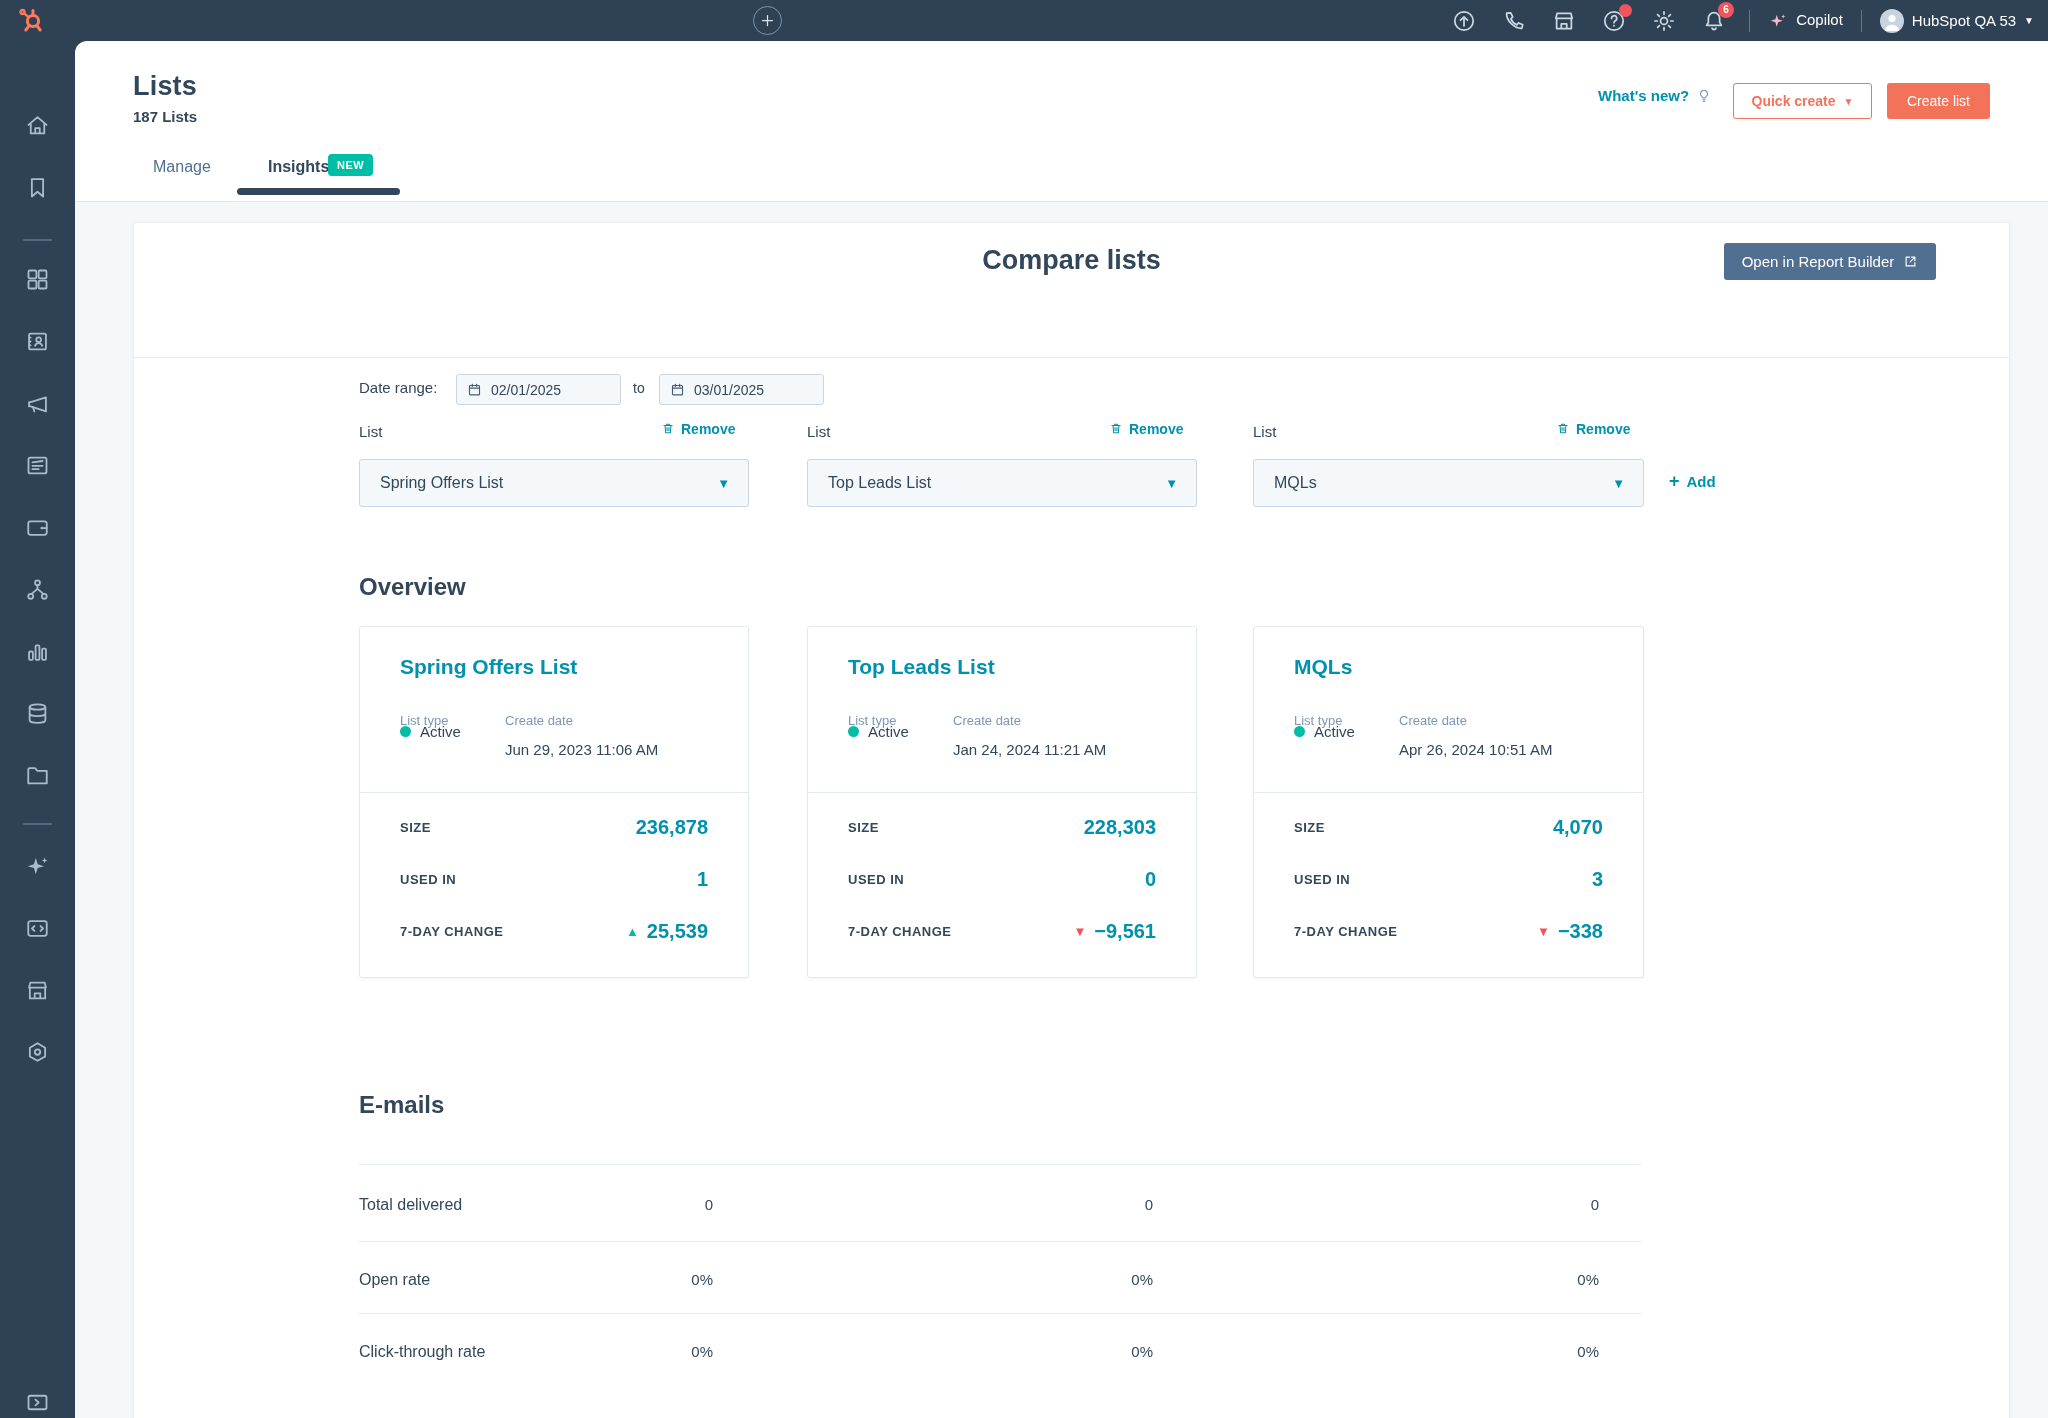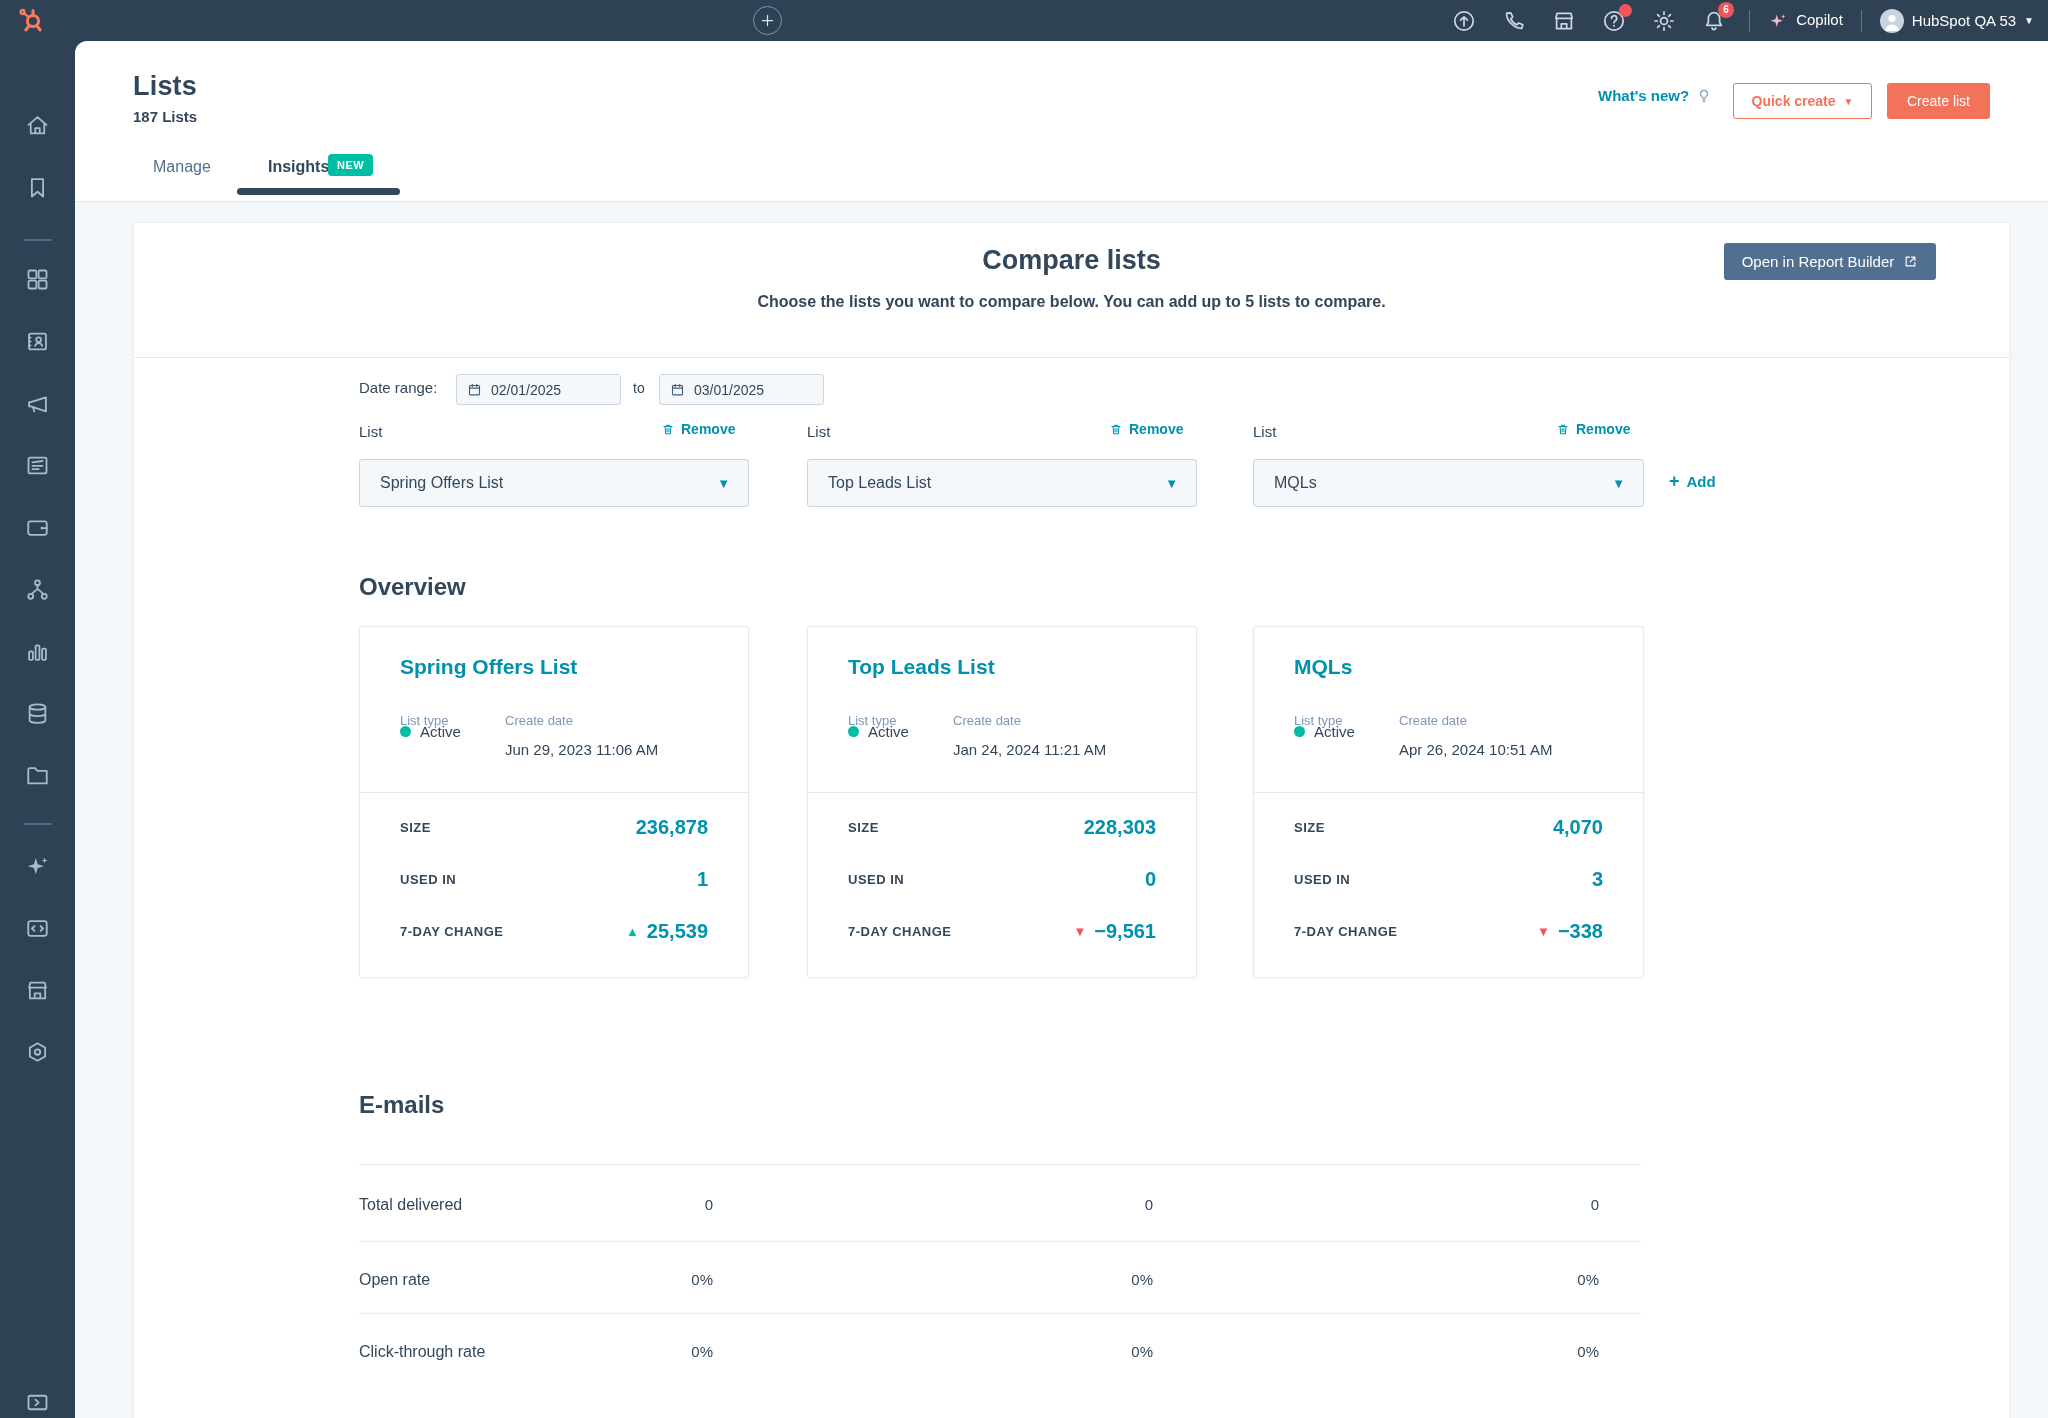--- a/index.html
+++ b/index.html
@@ -54,21 +54,21 @@
   .cmp-sub{position:absolute;left:0;top:70px;width:100%;text-align:center;font-size:16px;font-weight:bold;color:#33475b}
   .btn-report{position:absolute;left:1590px;top:20px;width:212px;height:37px;background:#516f90;border:none;border-radius:3px;color:#fff;font-size:15px;font-family:inherit;cursor:pointer;display:flex;align-items:center;justify-content:center;gap:9px}
   .cmp-divider{position:absolute;left:0;top:134px;width:100%;height:1px;background:#e5eaf0}
 
   .date-label{position:absolute;left:225px;top:156px;font-size:15px;color:#33475b}
   .date-input{position:absolute;top:151px;width:165px;height:31px;background:#f5f8fa;border:1px solid #cbd6e2;border-radius:3px;display:flex;align-items:center;gap:9px;padding:0 10px}
   .date-input input{border:none;background:transparent;outline:none;width:100%;font-family:inherit;font-size:14px;color:#33475b}
   .date-to{position:absolute;left:499px;top:157px;font-size:14px;color:#33475b}
 
   .col-label{position:absolute;top:200px;font-size:15px;color:#33475b}
-  .remove-link{position:absolute;top:198px;display:flex;align-items:flex-end;gap:6px;color:#0091ae;font-size:14px;font-weight:bold;cursor:pointer;background:none;border:none;font-family:inherit}
+  .remove-link{position:absolute;top:198px;display:flex;align-items:flex-start;gap:6px;color:#0091ae;font-size:14px;font-weight:bold;cursor:pointer;background:none;border:none;font-family:inherit}
   .dropdown{position:absolute;top:236px;width:390px;height:48px;background:#f5f8fa;border:1px solid #cbd6e2;border-radius:3px;display:flex;align-items:center;justify-content:space-between;padding:0 18px 0 20px;cursor:pointer}
   .dropdown .val{font-size:16px;color:#33475b}
   .dd-caret{color:#0091ae;font-size:13px}
   .add-link{position:absolute;left:1535px;top:249px;display:flex;align-items:center;gap:7px;color:#0091ae;font-size:15px;font-weight:bold;cursor:pointer;background:none;border:none;font-family:inherit}
   .add-link .plus{font-size:18px;font-weight:bold;line-height:1}
 
   .ov-title{position:absolute;left:225px;top:350px;font-size:24px;font-weight:bold;color:#33475b}
   .card{position:absolute;top:403px;width:390px;height:352px;background:#fff;border:1px solid #e2e9f0;border-radius:3px;box-shadow:0 1px 3px rgba(45,62,80,.06)}
   .card-title{position:absolute;left:40px;top:28px;font-size:21px;font-weight:bold;color:#0091ae;cursor:pointer}
   .meta-label{position:absolute;top:86px;font-size:13px;color:#7c98b6}
@@ -308,21 +308,20 @@
     <button class="tab manage">Manage</button>
     <button class="tab insights">Insights</button>
     <span class="badge-new">NEW</span>
     <div class="tab-underline"></div>
     <div class="tabs-line"></div>
     <div class="below-bg"></div>
 
     <section class="panel">
 
       <h2 class="cmp-title">Compare lists</h2>
-      <p class="cmp-sub">Choose the lists you want to compare below. You can add up to 5 lists to compare.</p>
 
       <button class="btn-report">
         <span>Open in Report Builder</span>
         <span>
           <svg width="15" height="15" viewBox="0 0 24 24" fill="none" stroke="#fff" stroke-width="1.8" stroke-linecap="round" stroke-linejoin="round">
               <path d="M13.5 5H19v5.5M19 5l-7.5 7.5M19 13.5V19H5V5h5.5"></path>
             </svg>
         </span>
       </button>
 

